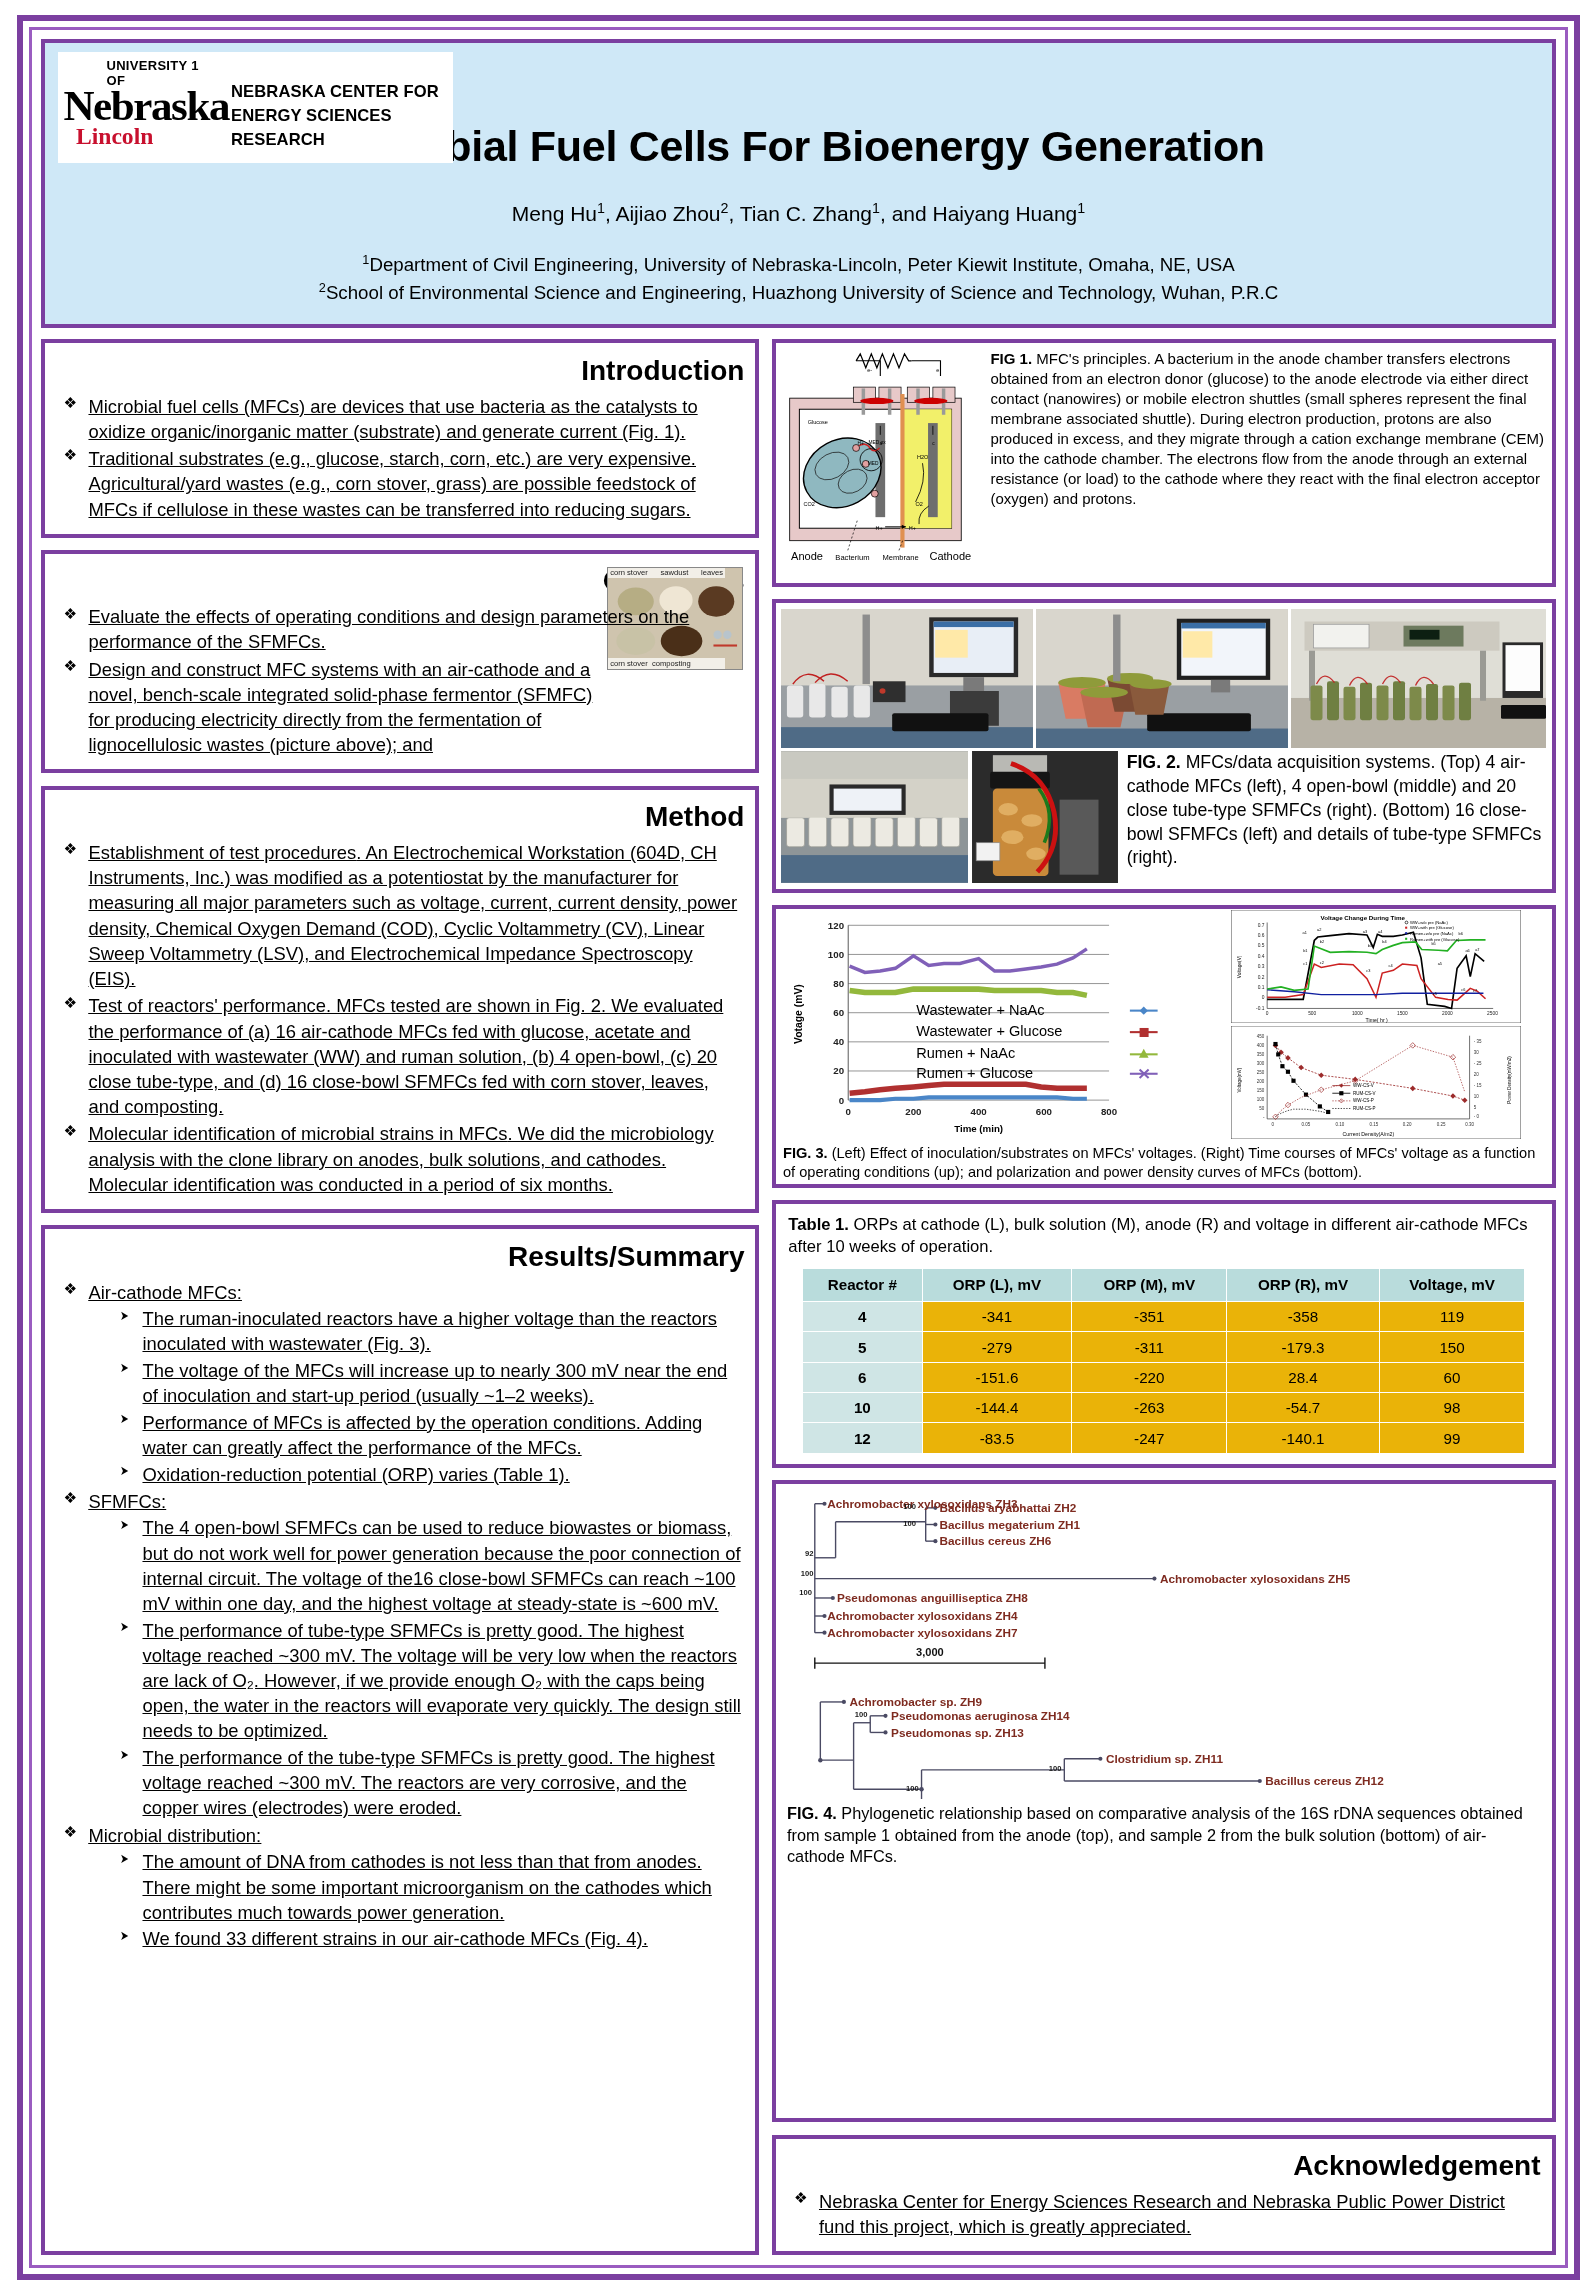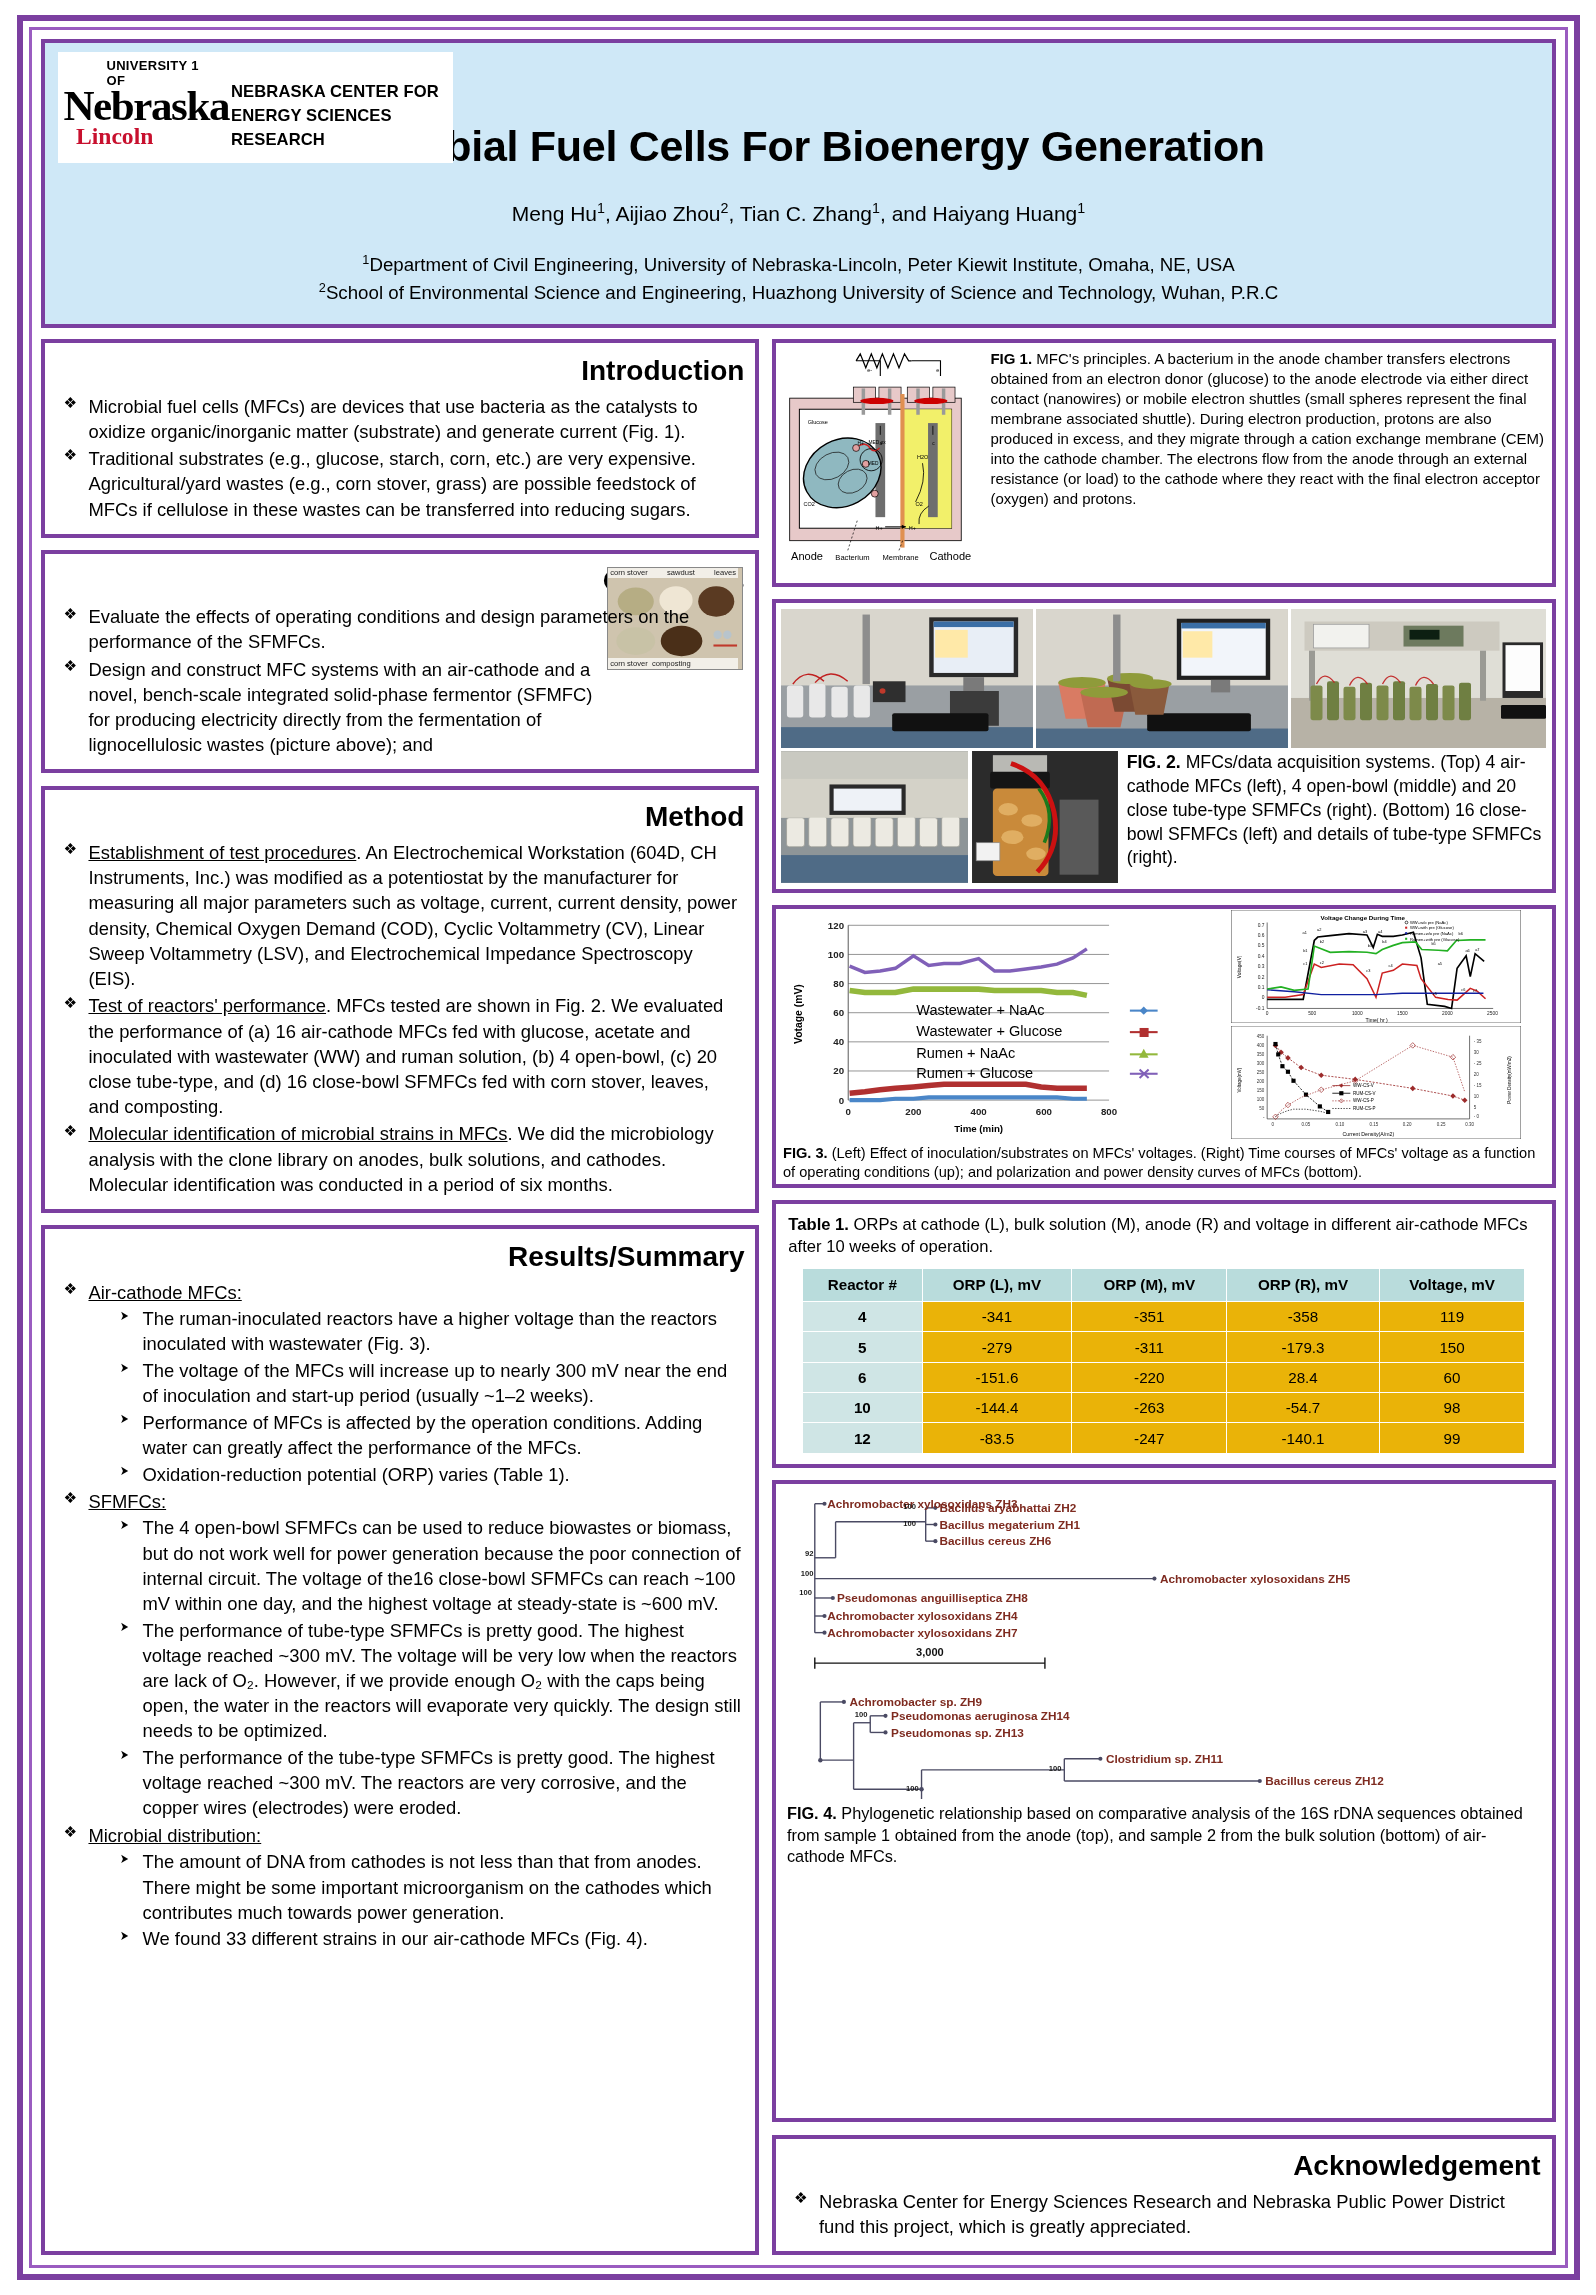--- a/index.html
+++ b/index.html
@@ -104,21 +104,21 @@
   }
   .panel.flexfill { flex:1 1 auto; }
 
   h2.sec {
     text-align:right;
     font-size: 28px;
     font-weight:bold;
     margin: 4.2px 0 7px 0;
   }
 
-  ul.bul { list-style:none; }
+  ul.bul { list-style:none;text-decoration:underline; }
   ul.bul > li {
     position:relative;
     padding-left: 32px;
     font-size: 18.4px;
     line-height: 1.37;
     margin-bottom: 2.1px;
   }
   ul.bul > li::before {
     content:"\2756";
     position:absolute; left: 7px; top:-0.7px;
@@ -155,21 +155,21 @@
   
   .obj-wrap { position:relative; }
   .obj-photo {
     position:absolute; right: 1.4px; top: 1.4px;
     width: 136px; height: 103px;
     border:0.7px solid #888;
     overflow:hidden;
     background:#c9b79a;
   }
   .obj-cap {
-    position:absolute; left:0; right:4px;
+    position:absolute; left:0; right:17px;
     font-size: 7.6px; color:#222; background:rgba(255,255,255,.72);
     padding:0.7px 2.1px;
     align-items:center;
   }
   .obj-cap.top { top:0; display:flex; justify-content:space-between; }
   .obj-cap.bot { bottom:0; display:flex; gap:4.2px; }
 
   
   .photo-grid { display:flex; gap:2.8px; }
   .ph { background:#8a8f93; position:relative; overflow:hidden; }

